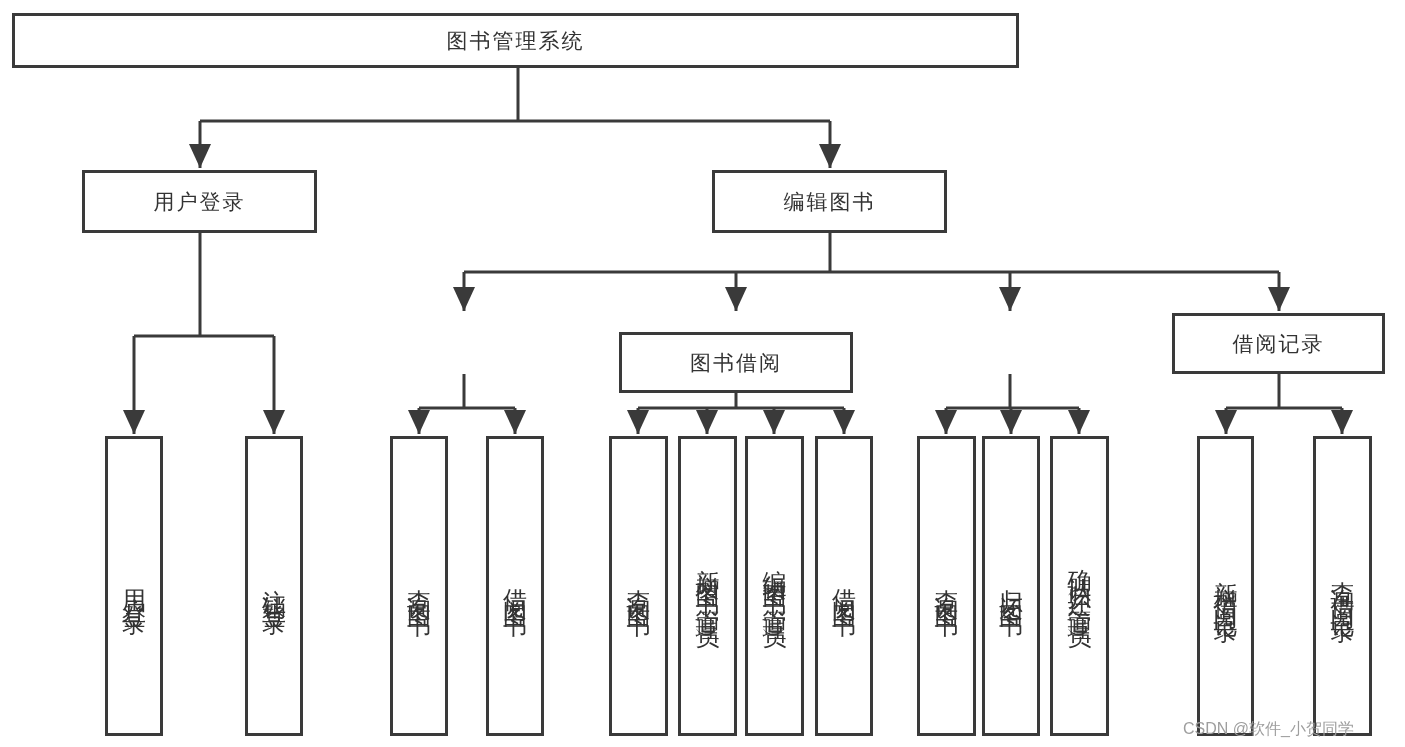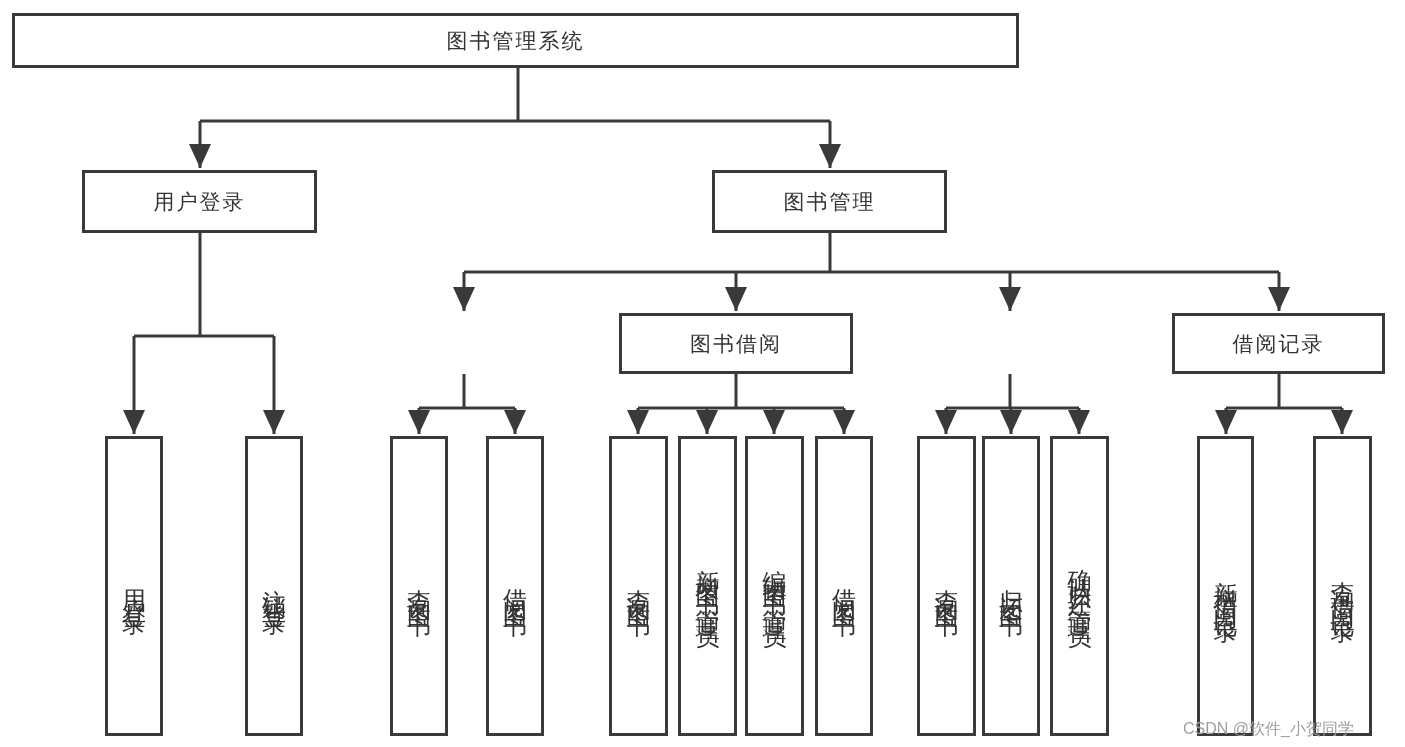--- a/index.html
+++ b/index.html
@@ -97,24 +97,24 @@
   </svg>
 
   <div class="box h" style="left:12px;top:13px;width:1007px;height:55px">
     <span>图书管理系统</span>
   </div>
 
   <div class="box h" style="left:82px;top:170px;width:235px;height:63px">
     <span>用户登录</span>
   </div>
   <div class="box h" style="left:712px;top:170px;width:235px;height:63px">
-    <span>图书管理</span>
+    <span>编辑图书</span>
   </div>
 
-  <div class="box h" style="left:619px;top:313px;width:234px;height:61px">
+  <div class="box h" style="left:619px;top:332px;width:234px;height:61px">
     <span>图书借阅</span>
   </div>
   <div class="box h" style="left:1172px;top:313px;width:213px;height:61px">
     <span>借阅记录</span>
   </div>
 
   <div class="box v" style="left:105px;top:436px;width:58px;height:300px">
     <span>用户登录</span>
   </div>
   <div class="box v" style="left:245px;top:436px;width:58px;height:300px">

